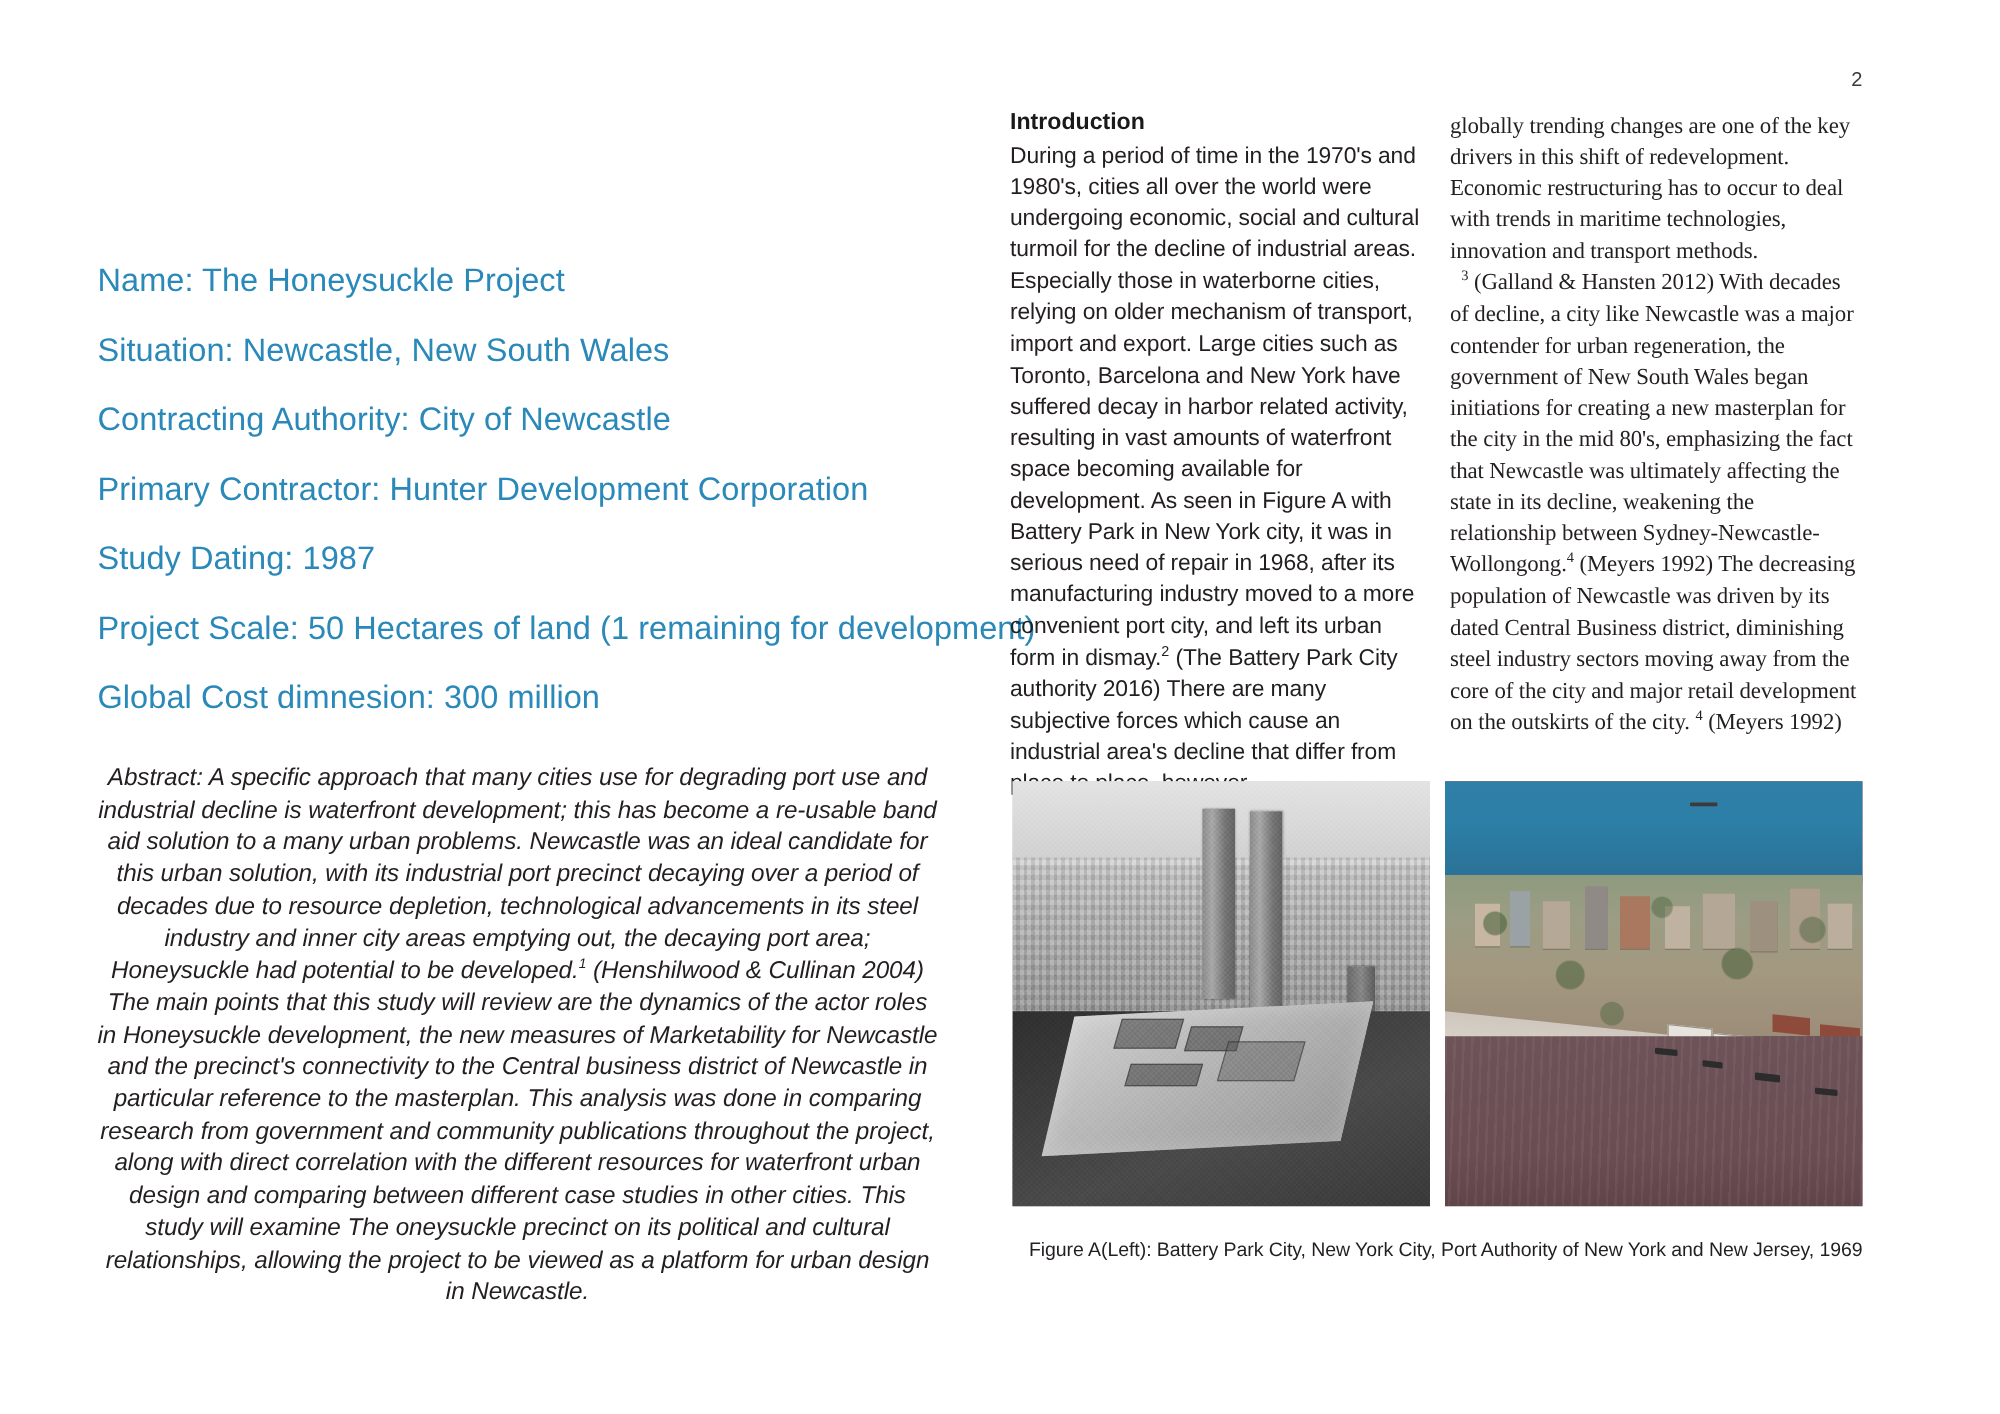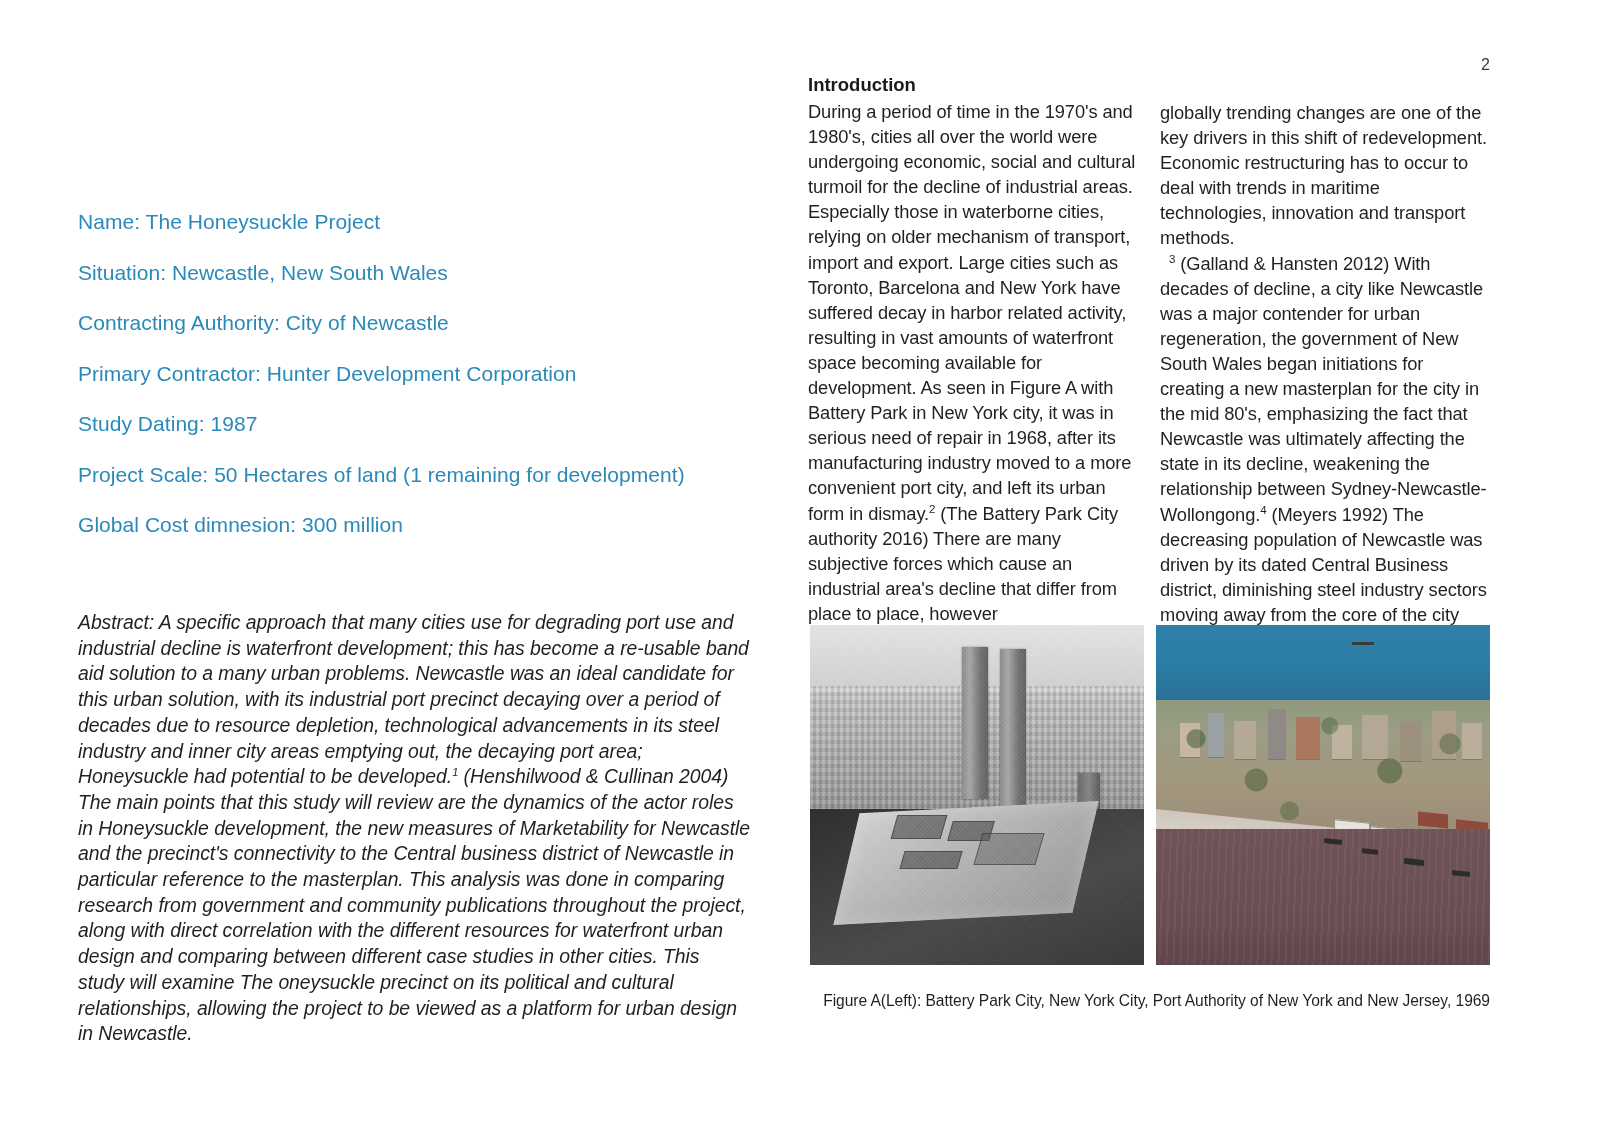--- a/index.html
+++ b/index.html
@@ -42,57 +42,58 @@
     width: 680px;
   }
   .meta-list {
     position: absolute;
     top: 211px;
     left: 0;
     width: 680px;
   }
   .meta-item {
     color: #2a89b9;
-    font-size: 21px;
+    font-size: 26px;
     line-height: 1;
     margin-bottom: 29.5px;
     white-space: nowrap;
     letter-spacing: 0.05px;
   }
 
   .abstract {
     position: absolute;
     top: 610px;
     left: 0;
     width: 672px;
     font-style: italic;
     font-size: 19.4px;
     line-height: 25.7px;
     color: #231f20;
-    text-align: left;
+    text-align: center;
     letter-spacing: -0.05px;
   }
   .abstract sup {
     font-size: 11px;
     vertical-align: super;
     line-height: 0;
   }
 
   
   .col-mid {
     position: absolute;
     left: 808px;
-    top: 72px;
+    top: 84px;
     width: 334px;
   }
   .col-right {
     position: absolute;
     left: 1160px;
-    top: 100px;
+    top: 88px;
     width: 330px;
+    font-family: Liberation Serif, serif;
   }
   .section-title {
     font-size: 18.5px;
     font-weight: bold;
     color: #1a1a1a;
     margin: 0 0 2px 0;
     line-height: 25px;
   }
   .body-text {
     font-size: 18.3px;

